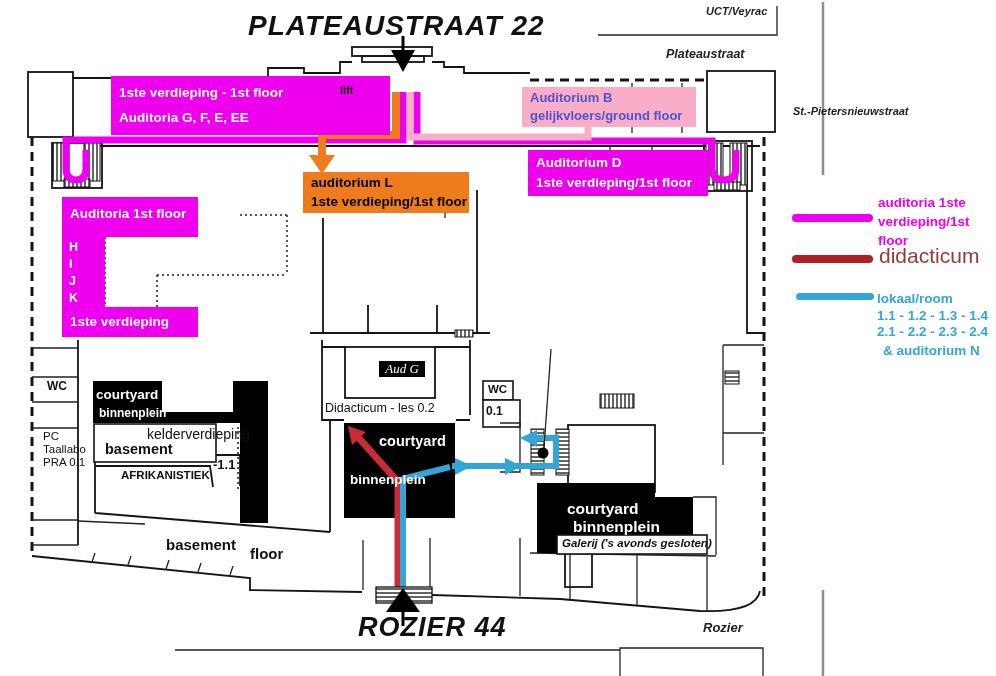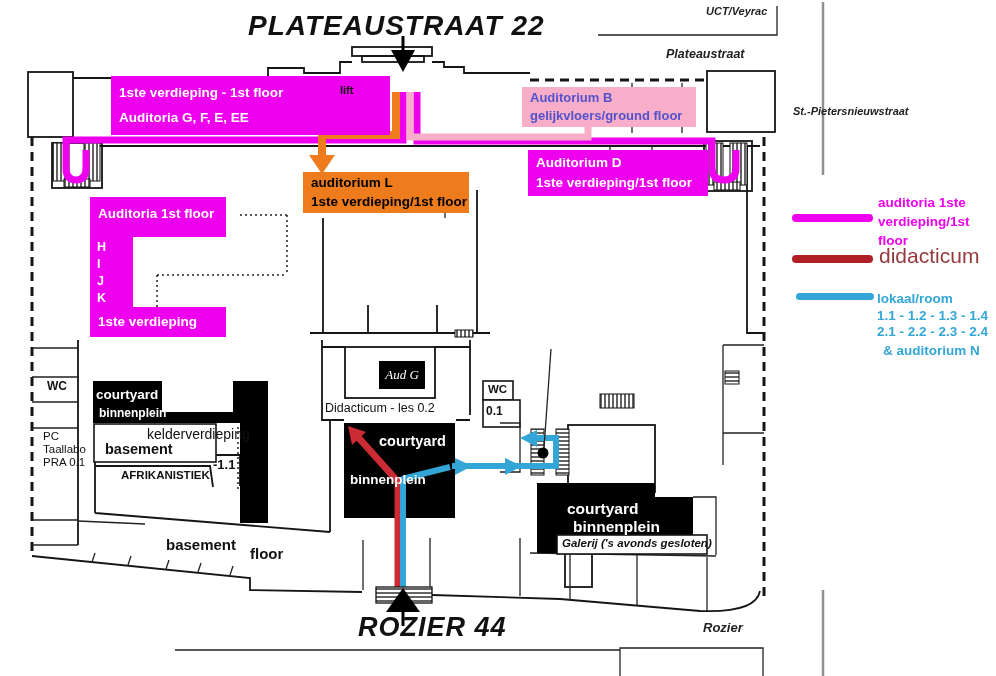--- a/index.html
+++ b/index.html
@@ -170,33 +170,33 @@
   </div>
   <div class="obox orng" style="left:303px;top:172px;width:158px;height:41px;">
     <span>auditorium L</span>
     <span>1ste verdieping/1st floor</span>
   </div>
   <div class="obox mag" style="left:487px;top:150px;width:172px;height:46px;">
     <span>Auditorium D</span>
     <span>1ste verdieping/1st floor</span>
   </div>
 
-  <div class="hijk" style="left:62px;top:197px;width:136px;height:140px;margin-left:28px;">
+  <div class="hijk" style="left:62px;top:197px;width:136px;height:140px;">
     <div class="bar" style="left:0;top:0;width:136px;height:40px;font-size:13.5px;padding:9px 0 0 8px;box-sizing:border-box;">Auditoria 1st floor</div>
     <div class="bar" style="left:0;top:40px;width:43px;height:70px;font-size:12.5px;padding:2px 0 0 7px;box-sizing:border-box;line-height:17px;">
       <div>H</div>
       <div>I</div>
       <div>J</div>
       <div>K</div>
     </div>
     <div class="bar" style="left:0;top:110px;width:136px;height:30px;font-size:13.5px;padding:7px 0 0 8px;box-sizing:border-box;">1ste verdieping</div>
   </div>
 
   <div class="lbl b" style="left:340px;top:84px;font-size:11px;">lift</div>
-  <div class="audg" style="left:379px;top:361px;width:46px;height:28px;">Aud G</div>
+  <div class="audg" style="left:379px;top:361px;width:46px;height:16px;">Aud G</div>
   <div class="lbl" style="left:325px;top:401px;font-size:12.5px;">Didacticum - les 0.2</div>
   <div class="lbl b" style="left:47px;top:380px;font-size:12px;">WC</div>
   <div class="lbl b" style="left:488px;top:383px;font-size:11.5px;">WC</div>
   <div class="lbl b" style="left:486px;top:405px;font-size:12px;">0.1</div>
   <div class="lbl b" style="left:213px;top:458px;font-size:13px;">-1.1</div>
   <div class="lbl" style="left:43px;top:430px;font-size:11.5px;">
     <div>PC</div>
     <div>Taallabo</div>
     <div>PRA 0.1</div>
   </div>

